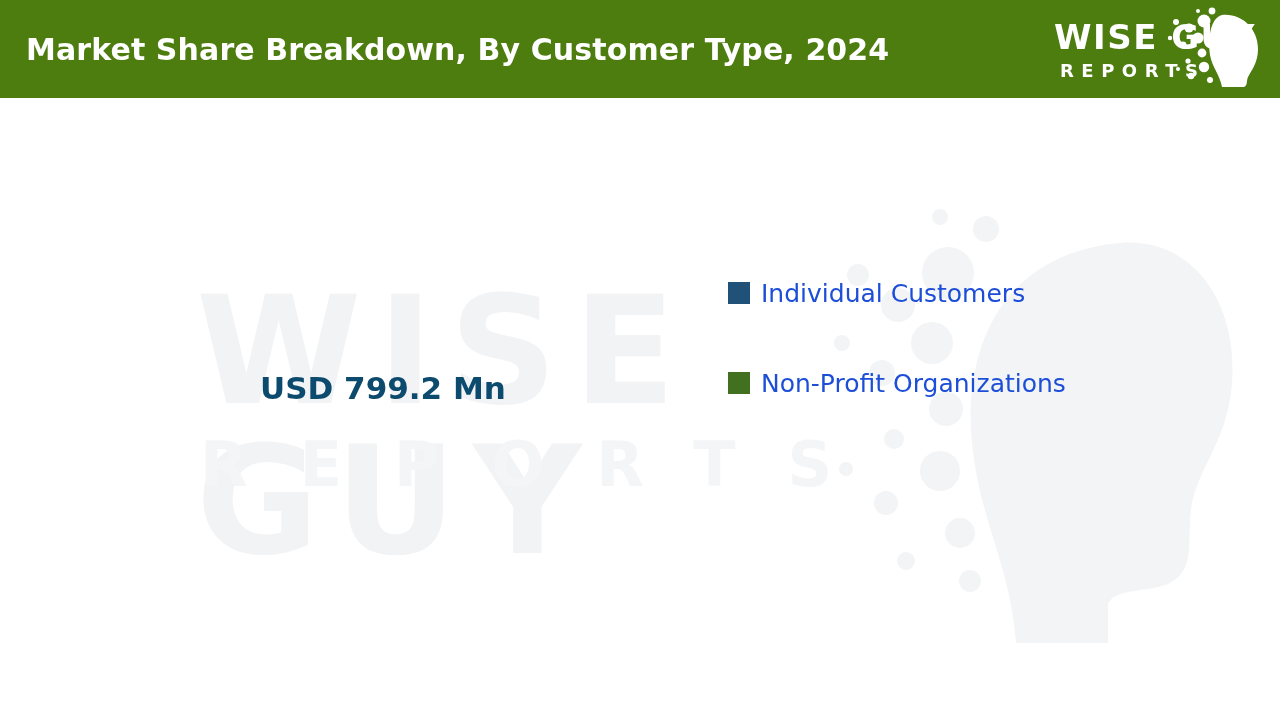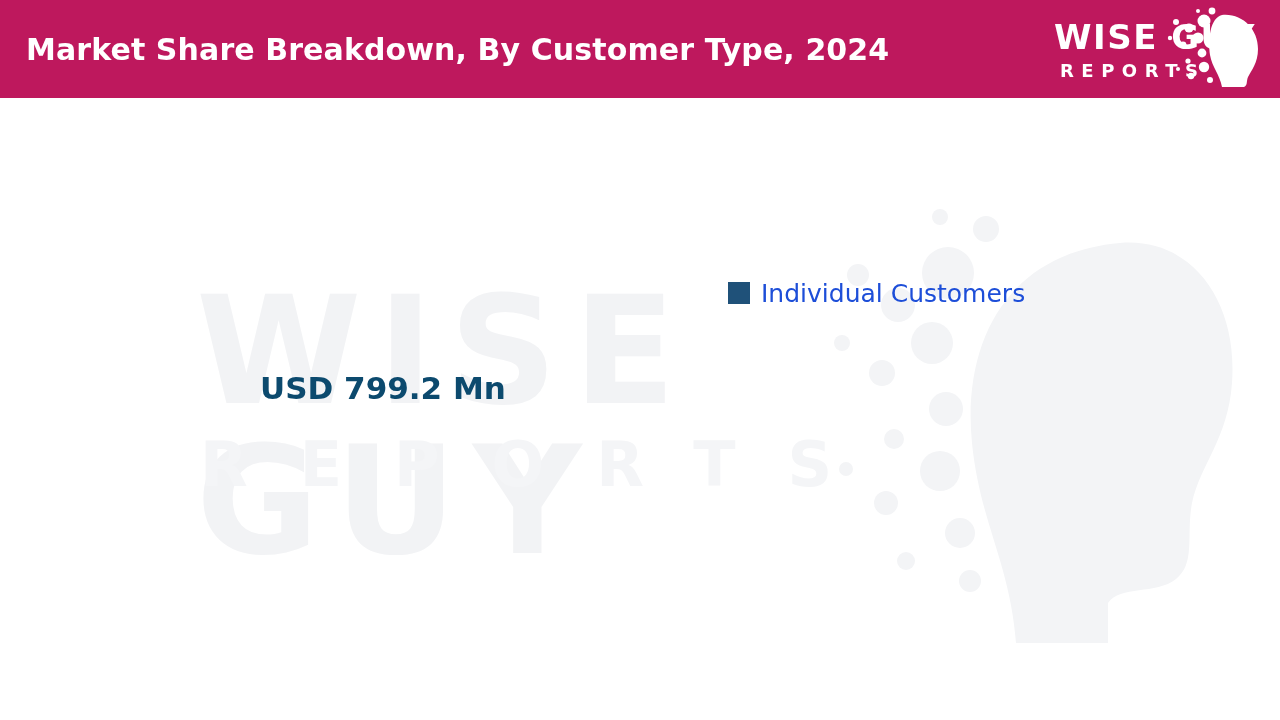--- a/index.html
+++ b/index.html
@@ -15,21 +15,21 @@
     overflow: hidden;
     position: relative;
   }
 
   
   #header-bar {
     position: absolute;
     left: 0; top: 0;
     width: 1280px;
     height: 98px;
-    background: #be185d;
+    background: #4d7c0f;
     box-sizing: border-box;
   }
   #page-title {
     position: absolute;
     left: 26px;
     top: 32px;
     color: #ffffff;
     font-size: 30px;
     font-weight: bold;
     letter-spacing: 0.1px;
@@ -207,14 +207,18 @@
   </svg>
 
 
   <div id="center-value">USD 799.2 Mn</div>
 
   <div id="legend">
     <div class="legend-item">
       <span class="legend-swatch" style="background:#1f5179"></span>
       <span class="legend-label">Individual Customers</span>
     </div>
+    <div class="legend-item">
+      <span class="legend-swatch" style="background:#41701f"></span>
+      <span class="legend-label">Non-Profit Organizations</span>
+    </div>
   </div>
 </div>
 
 </body></html>

